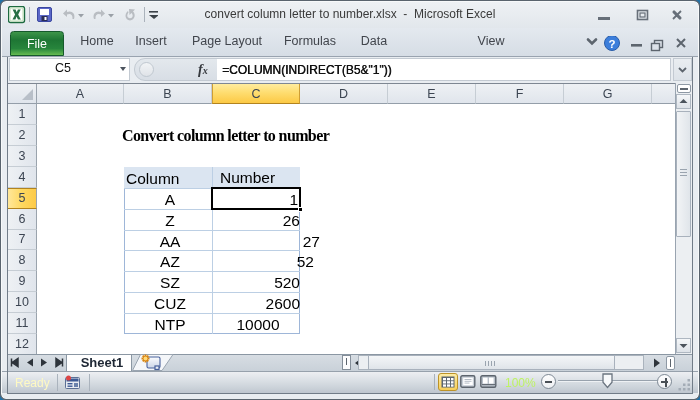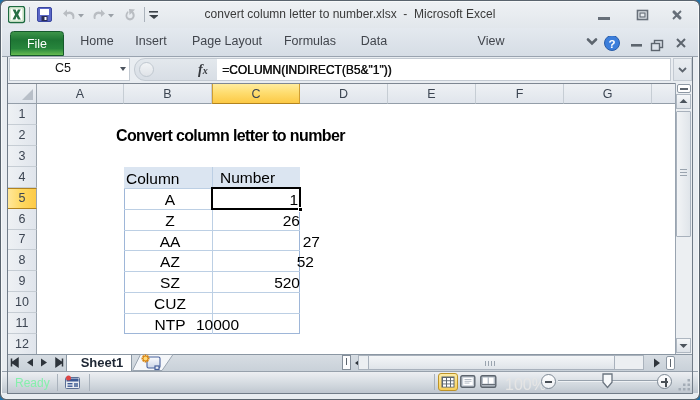--- a/index.html
+++ b/index.html
@@ -153,21 +153,21 @@
   <div class="rowh" style="top:83px;height:21px;line-height:20px;">4</div>
   <div class="rowh rowsel" style="top:104px;height:21px;line-height:19px;">5</div>
   <div class="rowh" style="top:125px;height:21px;line-height:20px;">6</div>
   <div class="rowh" style="top:146px;height:20px;line-height:19px;">7</div>
   <div class="rowh" style="top:166px;height:21px;line-height:20px;">8</div>
   <div class="rowh" style="top:187px;height:21px;line-height:20px;">9</div>
   <div class="rowh" style="top:208px;height:21px;line-height:20px;">10</div>
   <div class="rowh" style="top:229px;height:21px;line-height:20px;">11</div>
   <div class="rowh" style="top:250px;height:21px;line-height:20px;">12</div>
 
-  <div class="abs" id="sheettitle" style="left:108px;top:43px;">Convert column letter to number</div>
+  <div class="abs" id="sheettitle" style="left:114px;top:43px;font-family:Liberation Serif, serif;">Convert column letter to number</div>
 
   <div class="abs" style="left:116px;top:83px;width:176px;height:167px;border:1px solid #9eb6d8;"></div>
   <div class="abs" style="left:116px;top:83px;width:176px;height:21px;background:#dbe5f1;"></div>
   <div class="cell" style="left:118px;top:86px;width:88px;">Column</div>
   <div class="cell" style="left:212px;top:85px;">Number</div>
 
   <div class="abs" style="left:116px;top:104px;width:176px;height:0;border-top:1px solid #bccfe4;"></div>
   <div class="abs" style="left:116px;top:125px;width:176px;height:0;border-top:1px solid #bccfe4;"></div>
   <div class="abs" style="left:116px;top:146px;width:176px;height:0;border-top:1px solid #bccfe4;"></div>
   <div class="abs" style="left:116px;top:166px;width:176px;height:0;border-top:1px solid #bccfe4;"></div>
@@ -182,21 +182,22 @@
   <div class="cell" style="left:118px;top:169px;width:88px;text-align:center;">AZ</div>
   <div class="cell" style="left:118px;top:190px;width:88px;text-align:center;">SZ</div>
   <div class="cell" style="left:118px;top:232px;width:88px;text-align:center;">NTP</div>
   <div class="cell" style="left:118px;top:211px;width:88px;text-align:center;">CUZ</div>
 
   <div class="cell" style="left:204px;top:107px;width:86px;text-align:right;">1</div>
   <div class="cell" style="left:204px;top:128px;width:88px;text-align:right;">26</div>
   <div class="cell" style="left:204px;top:149px;width:108px;text-align:right;">27</div>
   <div class="cell" style="left:204px;top:169px;width:102px;text-align:right;">52</div>
   <div class="cell" style="left:204px;top:190px;width:88px;text-align:right;">520</div>
-  <div class="cell" style="left:188px;top:232px;width:100px;text-align:left;">10000</div>
+  <div class="cell" style="left:204px;top:211px;width:88px;text-align:right;">2600</div>
+  <div class="cell" style="left:200px;top:232px;width:100px;text-align:center;">10000</div>
 
   <div class="abs" style="left:203px;top:103px;width:90px;height:23px;border:2.5px solid #000;"></div>
   <div class="abs" style="left:290px;top:123px;width:5px;height:5px;background:#000;border:1px solid #fff;"></div>
 </div>
 
 <div class="abs" id="vsb"></div>
 <div class="abs" style="left:677px;top:84px;width:14px;height:9px;background:#fff;border:1px solid #8e99a5;border-radius:2px;">
   <div style="margin:3px 2px;height:1.6px;background:#5d656e;"></div>
 </div>
 <div class="abs" style="left:676px;top:94px;width:15px;height:15px;background:linear-gradient(#f5f7f9,#dde2e8);border:1px solid #aeb7c1;">
@@ -256,21 +257,21 @@
   <div style="position:absolute;left:125px;top:5px;width:1px;height:5px;background:#9aa4af;"></div>
 </div>
 <svg class="abs" style="left:651px;top:357px;" width="12" height="12" viewBox="0 0 12 12">
     <path d="M3 1.5 L9 6 L3 10.5 Z" fill="#2e343b"></path>
   </svg>
 <div class="abs" style="left:666px;top:356px;width:9px;height:14px;background:#fff;border:1px solid #8e99a5;border-radius:2px;">
   <div style="margin:2px auto;width:1.6px;height:8px;background:#5d656e;"></div>
 </div>
 
 <div class="abs" id="statusbar"></div>
-<div class="abs" style="left:15px;top:376px;font-size:12px;color:#86efac;">Ready</div>
+<div class="abs" style="left:15px;top:376px;font-size:12px;color:#fef9c3;">Ready</div>
 <div class="abs" style="left:57px;top:374px;width:1px;height:17px;background:#aab3bd;"></div>
 <svg class="abs" style="left:64px;top:375px;" width="17" height="15" viewBox="0 0 17 15">
   <rect x="1.5" y="2.5" width="14" height="11" rx="1" fill="#e8ecf2" stroke="#5b6f94"></rect>
   <rect x="2.5" y="3.5" width="12" height="3" fill="#3c5a94"></rect>
   <rect x="3.5" y="8" width="5" height="1.4" fill="#3c5a94"></rect>
   <rect x="3.5" y="10.5" width="5" height="1.4" fill="#3c5a94"></rect>
   <rect x="10" y="8" width="4" height="4" fill="#6a82ac"></rect>
   <circle cx="4.5" cy="3" r="2.5" fill="#d44"></circle>
 </svg>
 <div class="abs" style="left:89px;top:374px;width:1px;height:17px;background:#aab3bd;"></div>
@@ -296,21 +297,21 @@
   <rect x="0.8" y="0.8" width="14" height="11.4" rx="1.5" fill="#c8cfd7" stroke="#5d656e" stroke-width="1.4"></rect>
   <rect x="3.2" y="2.8" width="9.6" height="7.4" fill="#fff"></rect>
   <path d="M4.5 4.5 h7 M4.5 6.3 h7 M4.5 8.1 h5" stroke="#aab3bd" stroke-width="0.9"></path>
 </svg>
 <svg class="abs" style="left:479.5px;top:374.5px;" width="17" height="13" viewBox="0 0 17 13">
   <rect x="0.8" y="0.8" width="15" height="11.4" rx="1.5" fill="#b8c0c9" stroke="#5d656e" stroke-width="1.4"></rect>
   <rect x="3" y="2.6" width="4.6" height="6" fill="#fff"></rect>
   <rect x="9" y="2.6" width="4.6" height="6" fill="#fff"></rect>
   <path d="M2 9.6 h13" stroke="#5d656e" stroke-width="1"></path>
 </svg>
-<div class="abs" style="left:505px;top:376px;font-size:16px;color:#e5e5e5;">100%</div>
+<div class="abs" style="left:505px;top:376px;font-size:12px;color:#bef264;">100%</div>
 
 <div class="abs" style="left:541px;top:373.5px;width:15px;height:15px;border-radius:50%;background:linear-gradient(#fdfdfe,#eef0f3);border:1px solid #7d8894;">
   <div style="margin:6px 3px;height:2px;background:#4a5056;"></div>
 </div>
 <div class="abs" style="left:558px;top:380px;width:99px;height:1px;background:#98a2ad;"></div>
 <div class="abs" style="left:558px;top:381px;width:99px;height:1px;background:#eef1f4;"></div>
 <svg class="abs" style="left:602px;top:373px;" width="11" height="16" viewBox="0 0 11 16">
   <path d="M1 1 L10 1 L10 9.2 L5.5 14.5 L1 9.2 Z" fill="#f7f9fb" stroke="#6b7580" stroke-width="1.3"></path>
 </svg>
 <div class="abs" style="left:657px;top:374px;width:15px;height:15px;border-radius:50%;background:linear-gradient(#fdfdfe,#eef0f3);border:1px solid #7d8894;">

